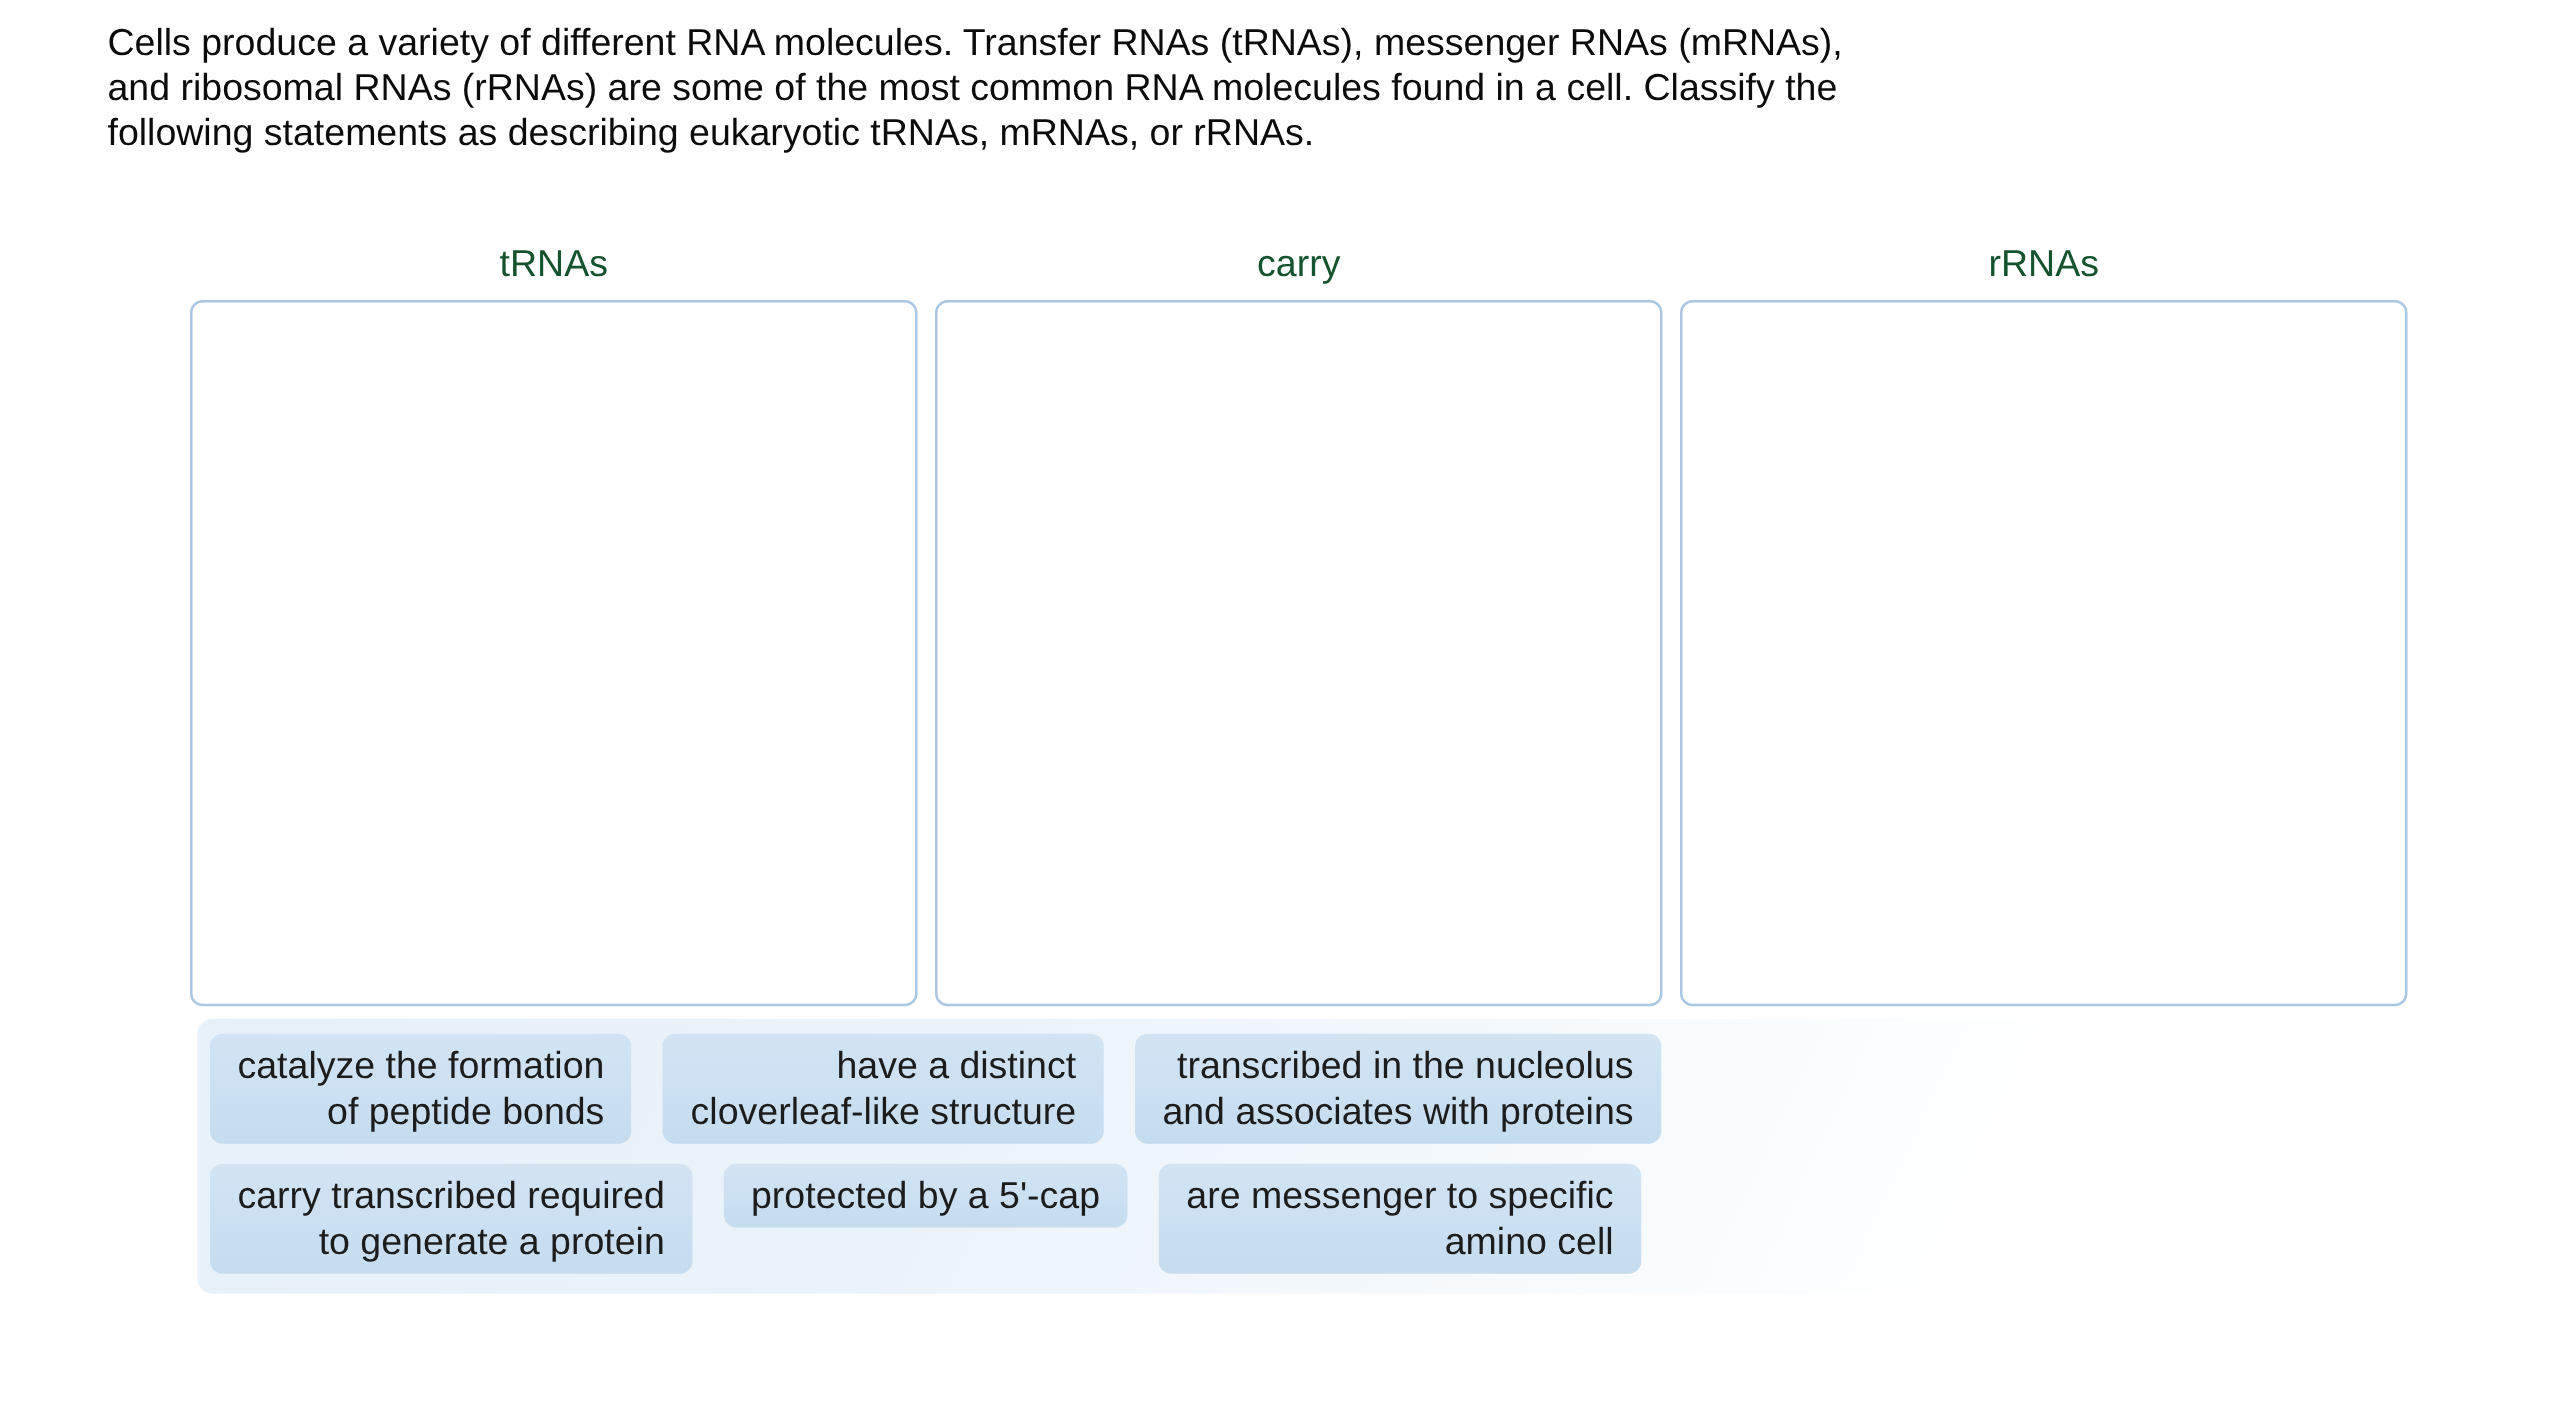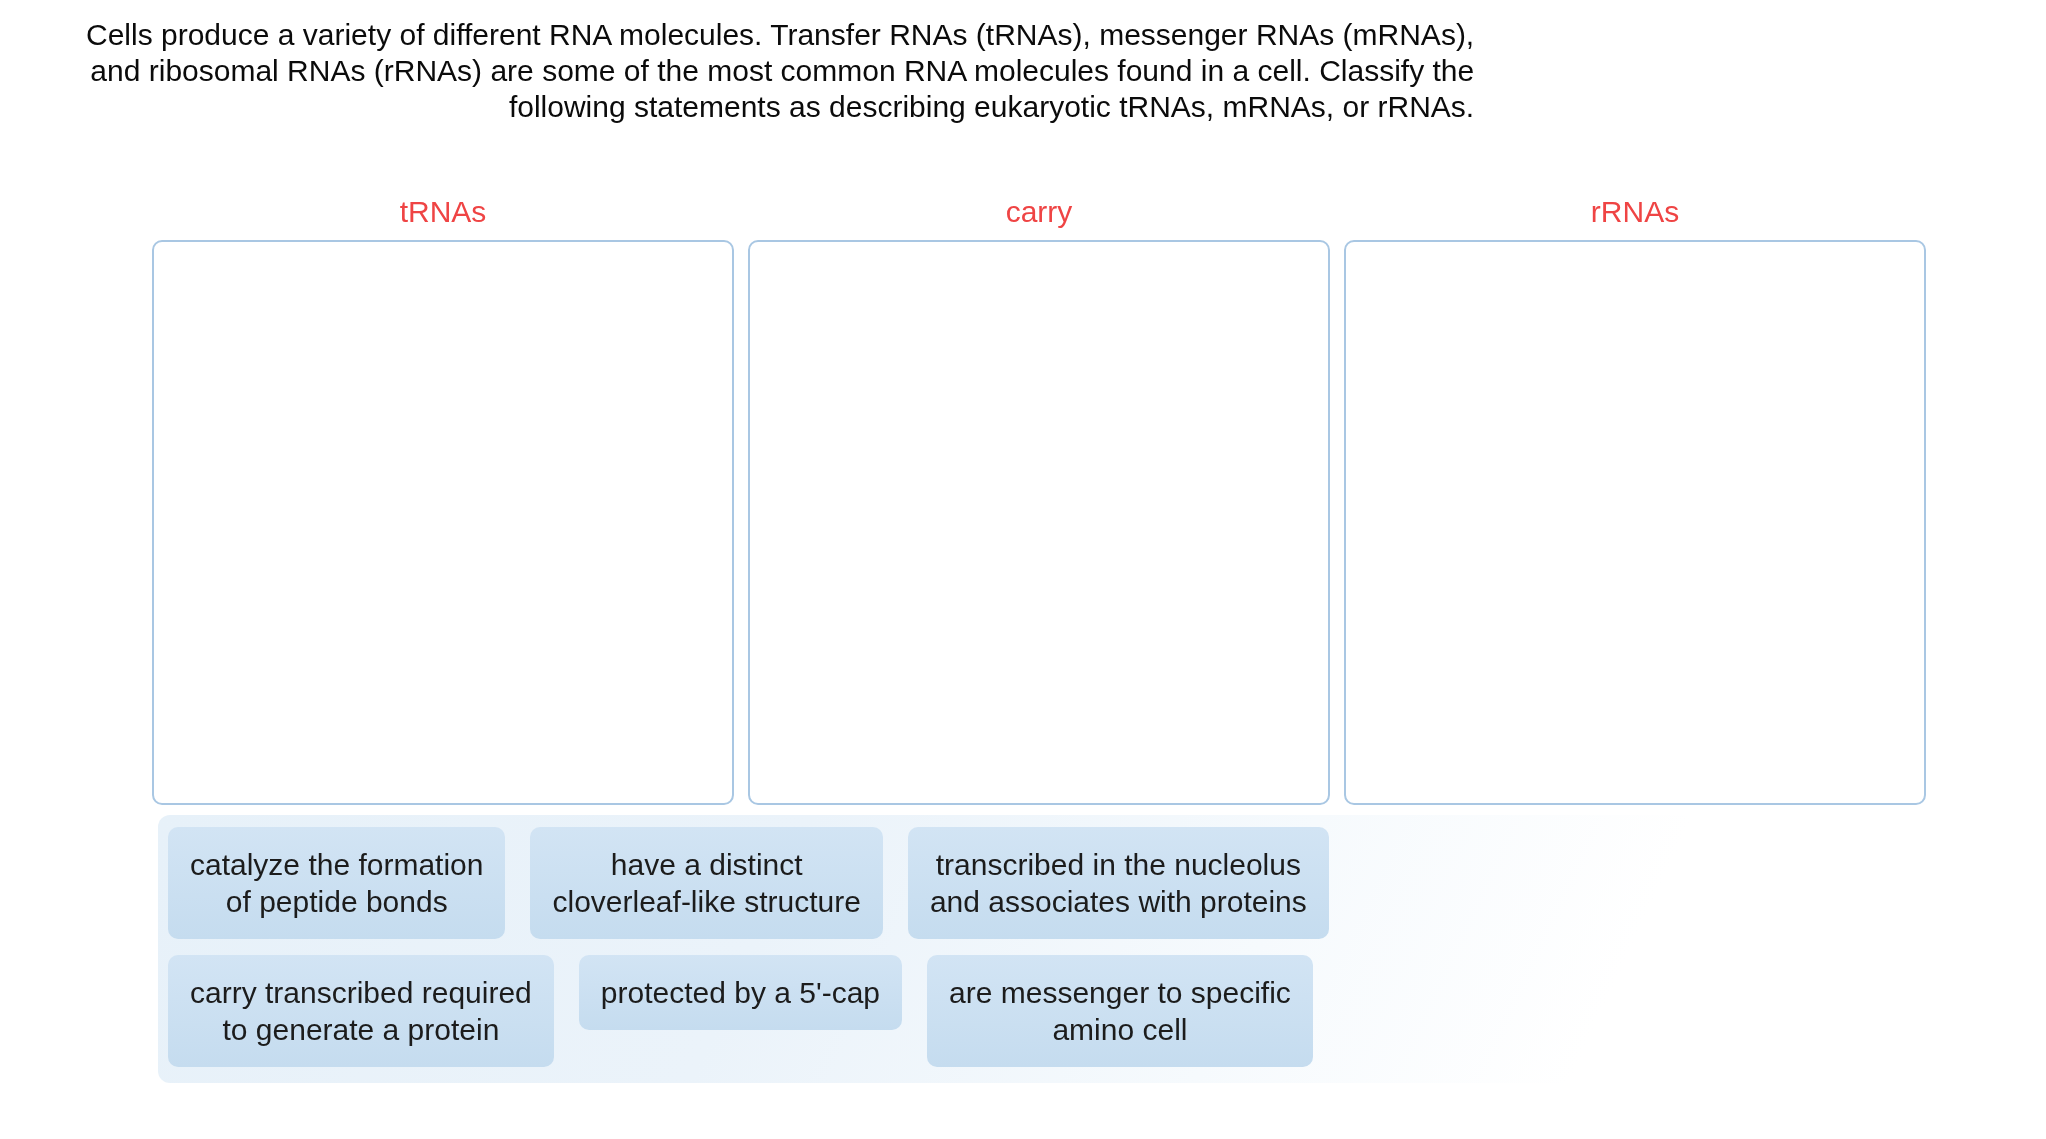--- a/index.html
+++ b/index.html
@@ -17,36 +17,36 @@
   }
 
   .prompt {
     position: absolute;
     left: 86px;
     top: 17px;
     font-size: 30px;
     line-height: 36px;
     color: #0b0b0b;
   }
-  .prompt-line { white-space: nowrap; text-align: right; }
+  .prompt-line { white-space: nowrap; }
 
   .board {
     position: absolute;
     left: 152px;
     top: 196px;
     display: flex;
     gap: 14px;
   }
   .column { width: 582px; }
   .column-header {
     text-align: center;
     font-size: 30px;
     line-height: 32px;
     margin-bottom: 12px;
-    color: #ef4444;
+    color: #14532d;
   }
   .drop-zone {
     box-sizing: border-box;
     height: 565px;
     background: #ffffff;
     border: 2px solid #a9c7e3;
     border-radius: 10px;
   }
 
   .tray {
@@ -62,24 +62,24 @@
   .chip-row {
     display: flex;
     align-items: flex-start;
     gap: 25px;
     margin-bottom: 16px;
   }
   .chip-row:last-child { margin-bottom: 0; }
   .chip {
     background: linear-gradient(#d2e4f4, #c5dcef);
     border-radius: 10px;
-    padding: 19px 22px;
+    padding: 7px 22px;
     font-size: 30px;
     line-height: 37px;
-    text-align: center;
+    text-align: right;
     color: #1c1c1c;
     cursor: grab;
   }
   .chip-line { white-space: nowrap; }
 </style>
 </head>
 <body>
 
 <div class="prompt">
   <div class="prompt-line">Cells produce a variety of different RNA molecules. Transfer RNAs (tRNAs), messenger RNAs (mRNAs),</div>

